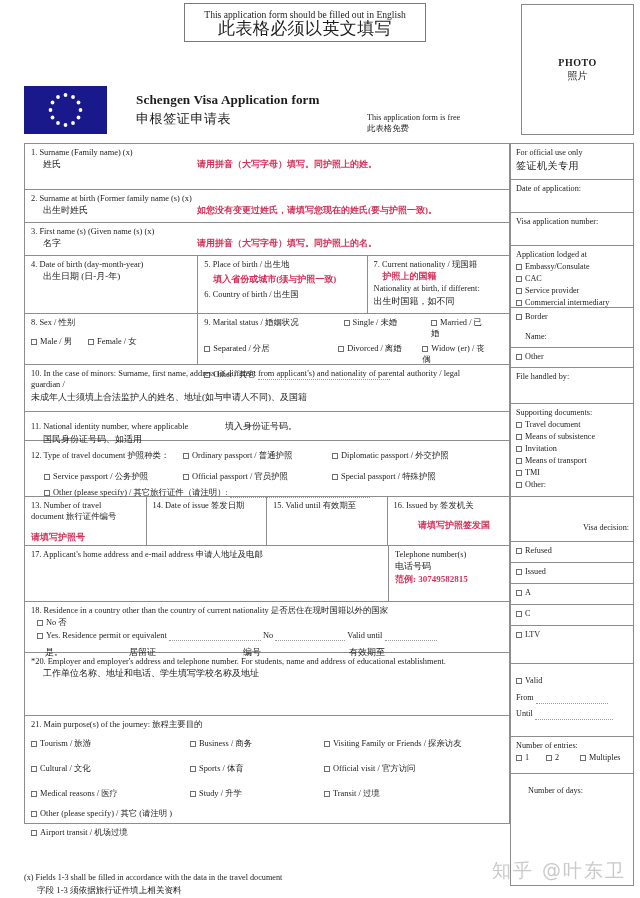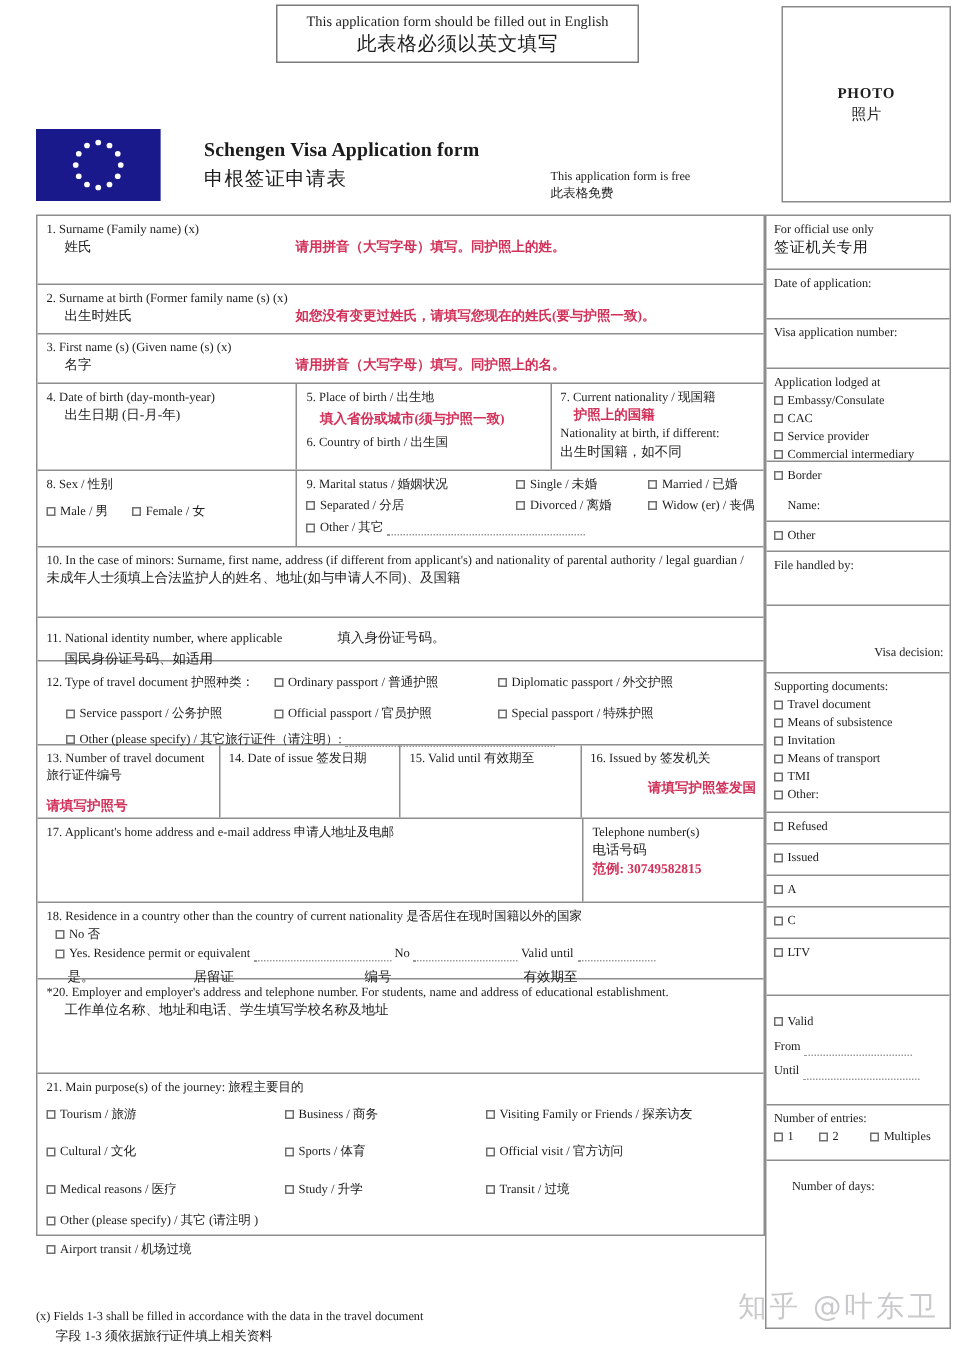--- a/index.html
+++ b/index.html
@@ -28,21 +28,21 @@
     left: 184px;
     top: 3px;
     width: 242px;
     border: 1px solid #7a7a7a;
     background: #fff;
     text-align: center;
     padding: 4px 4px 5px 4px;
     box-sizing: border-box;
   }
   .notice-en { font-size: 9.6px; line-height: 13px; white-space: nowrap;}
-  .notice-zh { font-size: 13px; line-height: 15px; letter-spacing: .4px;}
+  .notice-zh { font-size: 17px; line-height: 15px; letter-spacing: .4px;}
 
   
   .photo-box {
     position: absolute;
     left: 521px;
     top: 4px;
     width: 113px;
     height: 131px;
     border: 1px solid #8a8a8a;
     box-sizing: border-box;
@@ -102,21 +102,21 @@
     left: 24px;
     top: 143px;
     width: 486px;
     border: 1px solid #8d8d8d;
     box-sizing: border-box;
     background: #fff;
   }
   .row { display: flex; border-bottom: 1px solid #8d8d8d; }
   .row:last-child { border-bottom: none; }
   .cell {
-    padding: 3px 5px 3px 6px;
+    padding: 3px 19px 3px 6px;
     box-sizing: border-box;
     position: relative;
   }
   .cell + .cell { border-left: 1px solid #8d8d8d; }
   .en { font-size: 8.4px; line-height: 11.4px; }
   .zh { font-size: 9px; line-height: 12.5px; }
   .redzh { color: #d2325a; font-weight: bold; font-size: 9px; }
   .indent { padding-left: 12px; }
   .dots {
     display: inline-block;
@@ -471,32 +471,32 @@
     <div class="obox" style="height:40px">
       <div class="oen"><span class="cb"></span><span>Border</span></div>
       <div class="oen" style="padding-left:9px;margin-top:8px">Name:</div>
     </div>
     <div class="obox" style="height:20px">
       <div class="oen"><span class="cb"></span><span>Other</span></div>
     </div>
     <div class="obox" style="height:36px">
       <div class="oen">File handled by:</div>
     </div>
-    <div class="obox" style="height:45px">
-      <div class="oen" style="text-align:right;margin-top:22px">Visa decision:</div>
-    </div>
     <div class="obox" style="height:93px">
       <div class="oen">Supporting documents:</div>
       <div class="oen"><span class="cb"></span><span>Travel document</span></div>
       <div class="oen"><span class="cb"></span><span>Means of subsistence</span></div>
       <div class="oen"><span class="cb"></span><span>Invitation</span></div>
       <div class="oen"><span class="cb"></span><span>Means of transport</span></div>
       <div class="oen"><span class="cb"></span><span>TMI</span></div>
       <div class="oen"><span class="cb"></span><span>Other:</span></div>
     </div>
+    <div class="obox" style="height:45px">
+      <div class="oen" style="text-align:right;margin-top:22px">Visa decision:</div>
+    </div>
     <div class="obox" style="height:21px">
       <div class="oen"><span class="cb"></span><span>Refused</span></div>
     </div>
     <div class="obox" style="height:21px">
       <div class="oen"><span class="cb"></span><span>Issued</span></div>
     </div>
     <div class="obox" style="height:21px">
       <div class="oen"><span class="cb"></span><span>A</span></div>
     </div>
     <div class="obox" style="height:21px">

